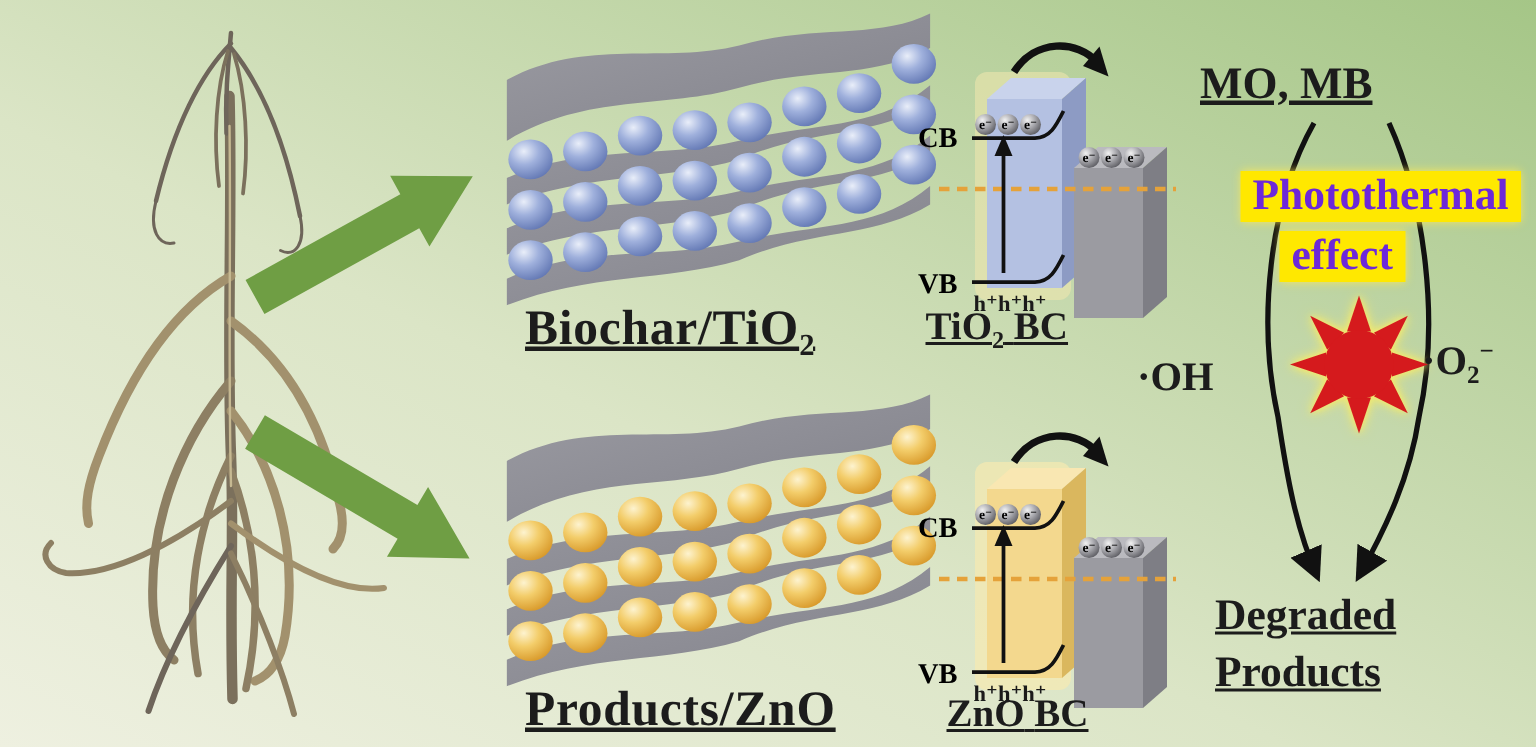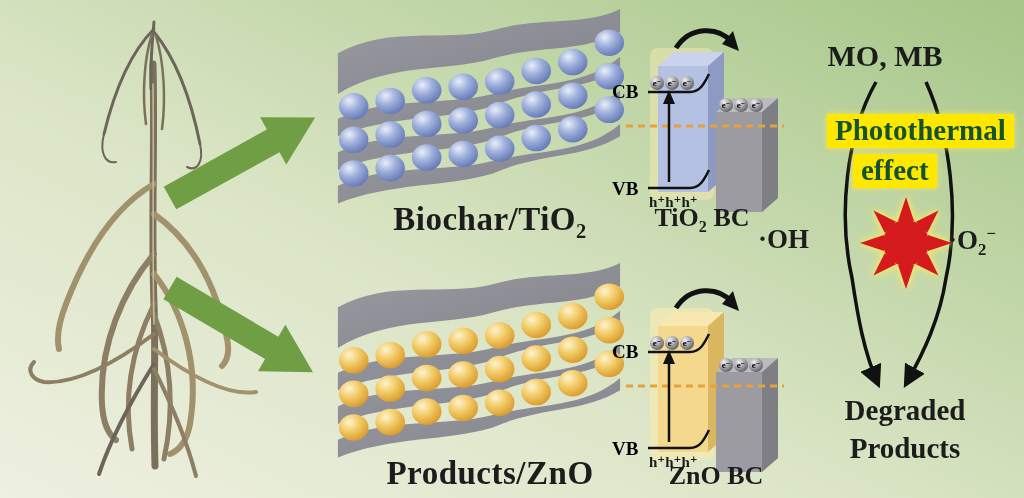--- a/index.html
+++ b/index.html
@@ -2,28 +2,28 @@
 <html><head>
 <meta charset="utf-8">
 <style>
   html,body{margin:0;padding:0;background:#ffffff;}
   .stage{
     position:relative;width:1024px;height:498px;overflow:hidden;
     background:linear-gradient(to top right,#eef0e0 0%,#dbe5c6 42%,#a5c687 100%);
     font-family:"Liberation Serif","DejaVu Serif",serif;
   }
   .abs{position:absolute;}
-  .lbl{font-weight:bold;color:#1c1c1c;text-align:center;line-height:1.05;}
+  .lbl{font-weight:bold;color:#1c1c1c;text-align:left;line-height:1.05;text-decoration:underline;}
   .structure-label{font-size:33px;letter-spacing:.5px;}
   .bd-label{font-size:26px;}
   sub{font-size:62%;}
   sup{font-size:62%;}
   .pollutants{font-size:30px;}
   .photothermal{
-    background:#ffe800;color:#14532d;font-weight:bold;font-size:29px;
+    background:#ffe800;color:#6d28d9;font-weight:bold;font-size:29px;
     padding:1px 8px;display:inline-block;line-height:1.1;
     box-shadow:0 0 6px rgba(255,235,80,.9);
   }
   .radical{font-size:27px;font-weight:bold;color:#1c1c1c;}
   .degraded{font-size:29px;line-height:1.3;}
   .sun-wrap{filter:drop-shadow(0 0 2px #f3e96c) drop-shadow(0 0 4px #f3e96c);}
   svg text{font-family:"Liberation Serif","DejaVu Serif",serif;}
 </style>
 </head>
 <body>
@@ -282,21 +282,21 @@
             <polygon points="48,2 40,26 56,26"></polygon>
           </g>
         <g transform="rotate(315 48 48)">
             <polygon points="48,2 40,26 56,26"></polygon>
           </g>
         <circle cx="48" cy="48" r="23"></circle>
       </g>
     </svg>
   </div>
 
-  <div class="abs radical" style="left:758px;top:224px">
+  <div class="abs radical" style="left:758px;top:236px">
     <span>·OH</span>
   </div>
   <div class="abs radical" style="left:948px;top:224px">
     <span>·O</span><sub>2</sub><sup>−</sup>
   </div>
 
   <div class="abs lbl degraded" style="left:810px;top:392px;width:190px">
     <div>Degraded</div>
     <div>Products</div>
   </div>

